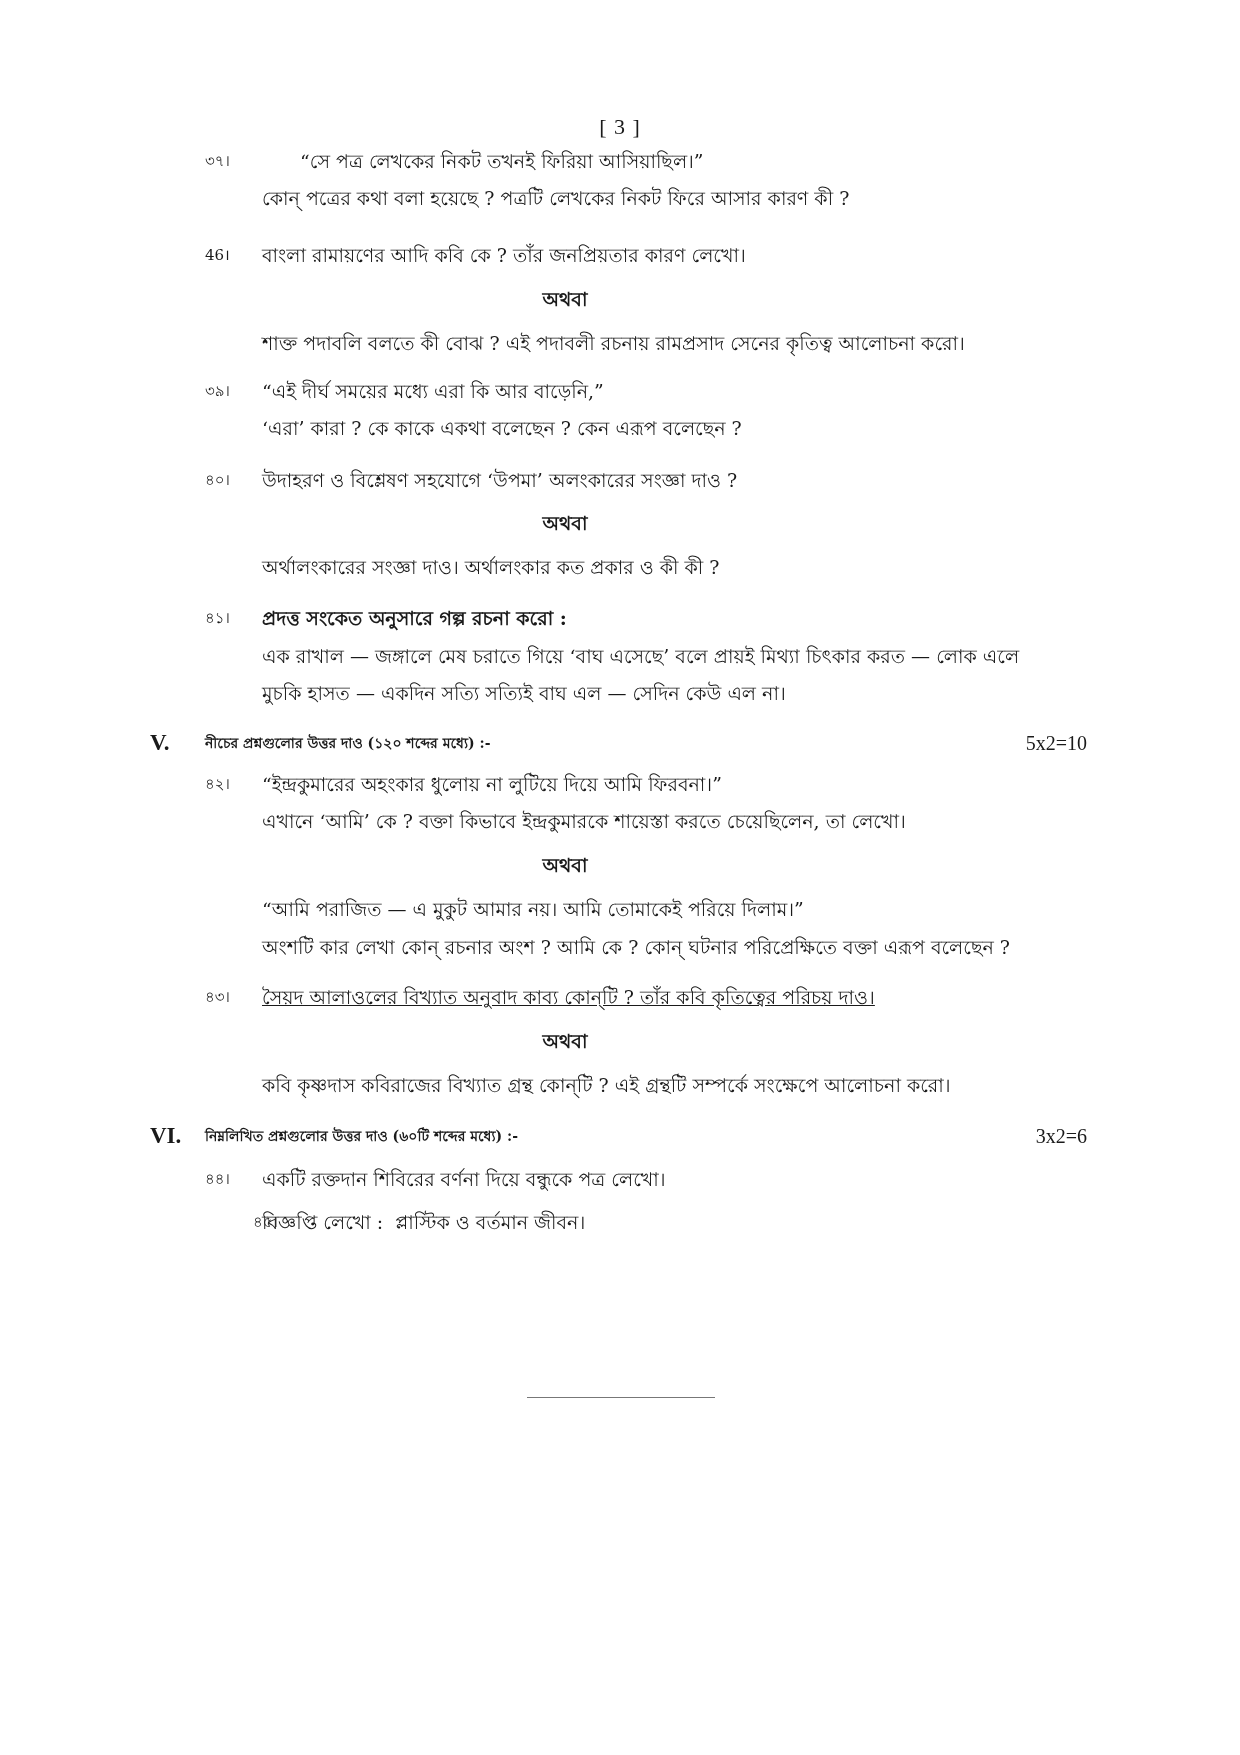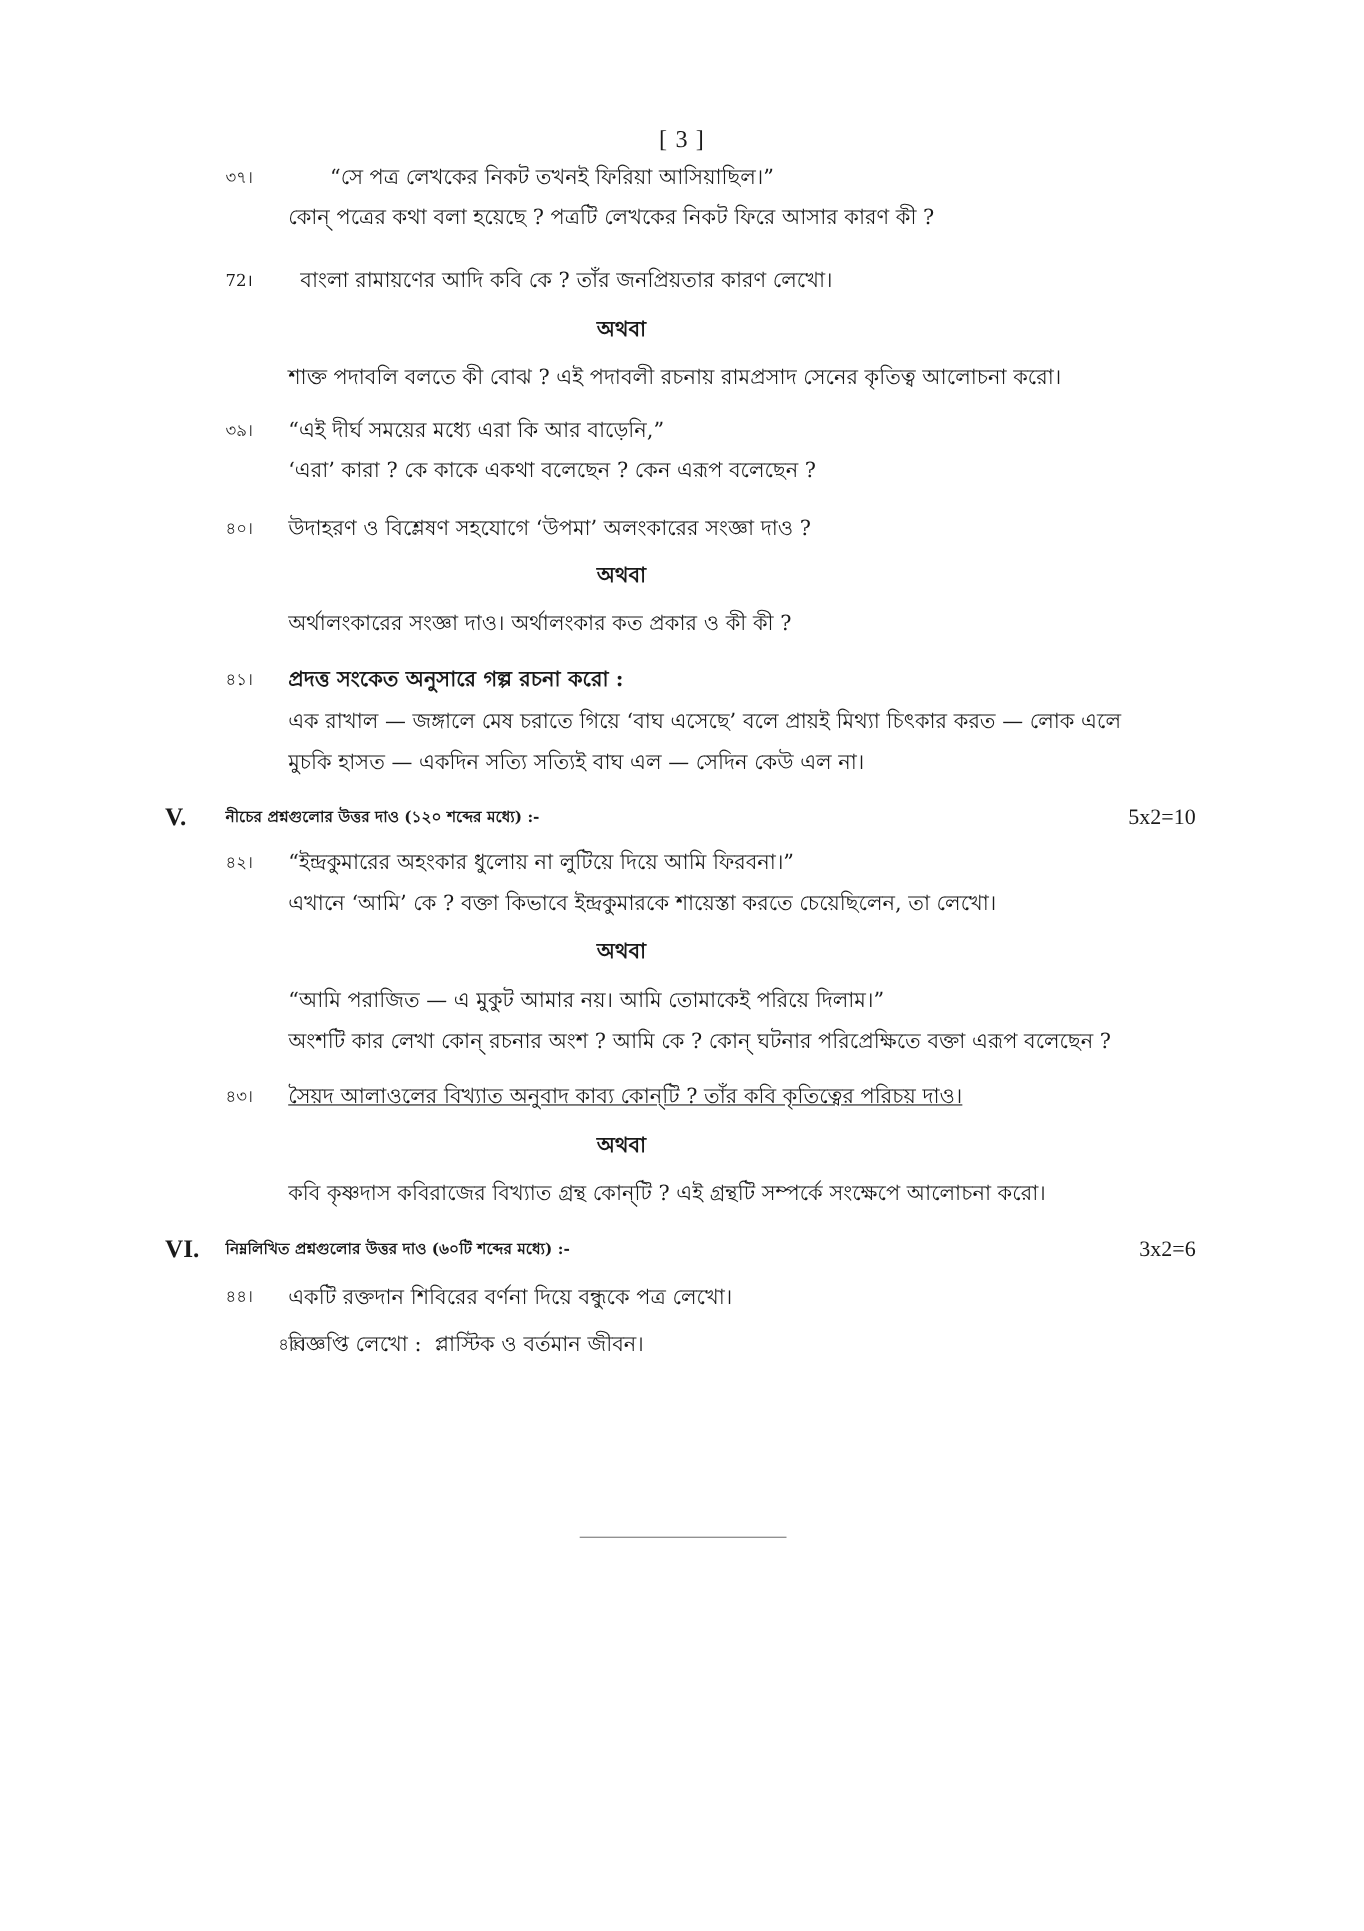--- a/index.html
+++ b/index.html
@@ -87,22 +87,22 @@
 
   <div class="page-number">[ 3 ]</div>
 
   <div>
     <span class="qnum" style="left:205px; top:147px;">৩৭।</span>
     <span class="line" style="left:262px; top:147px;margin-left:38px;">“সে পত্র লেখকের নিকট তখনই ফিরিয়া আসিয়াছিল।”</span>
     <span class="line" style="left:262px; top:184px;">কোন্ পত্রের কথা বলা হয়েছে ? পত্রটি লেখকের নিকট ফিরে আসার কারণ কী ?</span>
   </div>
 
   <div>
-    <span class="qnum" style="left:205px; top:241px;">72।</span>
-    <span class="line" style="left:273px; top:241px;">বাংলা রামায়ণের আদি কবি কে ? তাঁর জনপ্রিয়তার কারণ লেখো।</span>
+    <span class="qnum" style="left:205px; top:241px;">46।</span>
+    <span class="line" style="left:262px; top:241px;">বাংলা রামায়ণের আদি কবি কে ? তাঁর জনপ্রিয়তার কারণ লেখো।</span>
     <div class="othoba" style="top:285px;">অথবা</div>
     <span class="line" style="left:262px; top:329px;">শাক্ত পদাবলি বলতে কী বোঝ ? এই পদাবলী রচনায় রামপ্রসাদ সেনের কৃতিত্ব আলোচনা করো।</span>
   </div>
 
   <div>
     <span class="qnum" style="left:205px; top:377px;">৩৯।</span>
     <span class="line" style="left:262px; top:377px;">“এই দীর্ঘ সময়ের মধ্যে এরা কি আর বাড়েনি,”</span>
     <span class="line" style="left:262px; top:414px;">‘এরা’ কারা ? কে কাকে একথা বলেছেন ? কেন এরূপ বলেছেন ?</span>
   </div>
 

